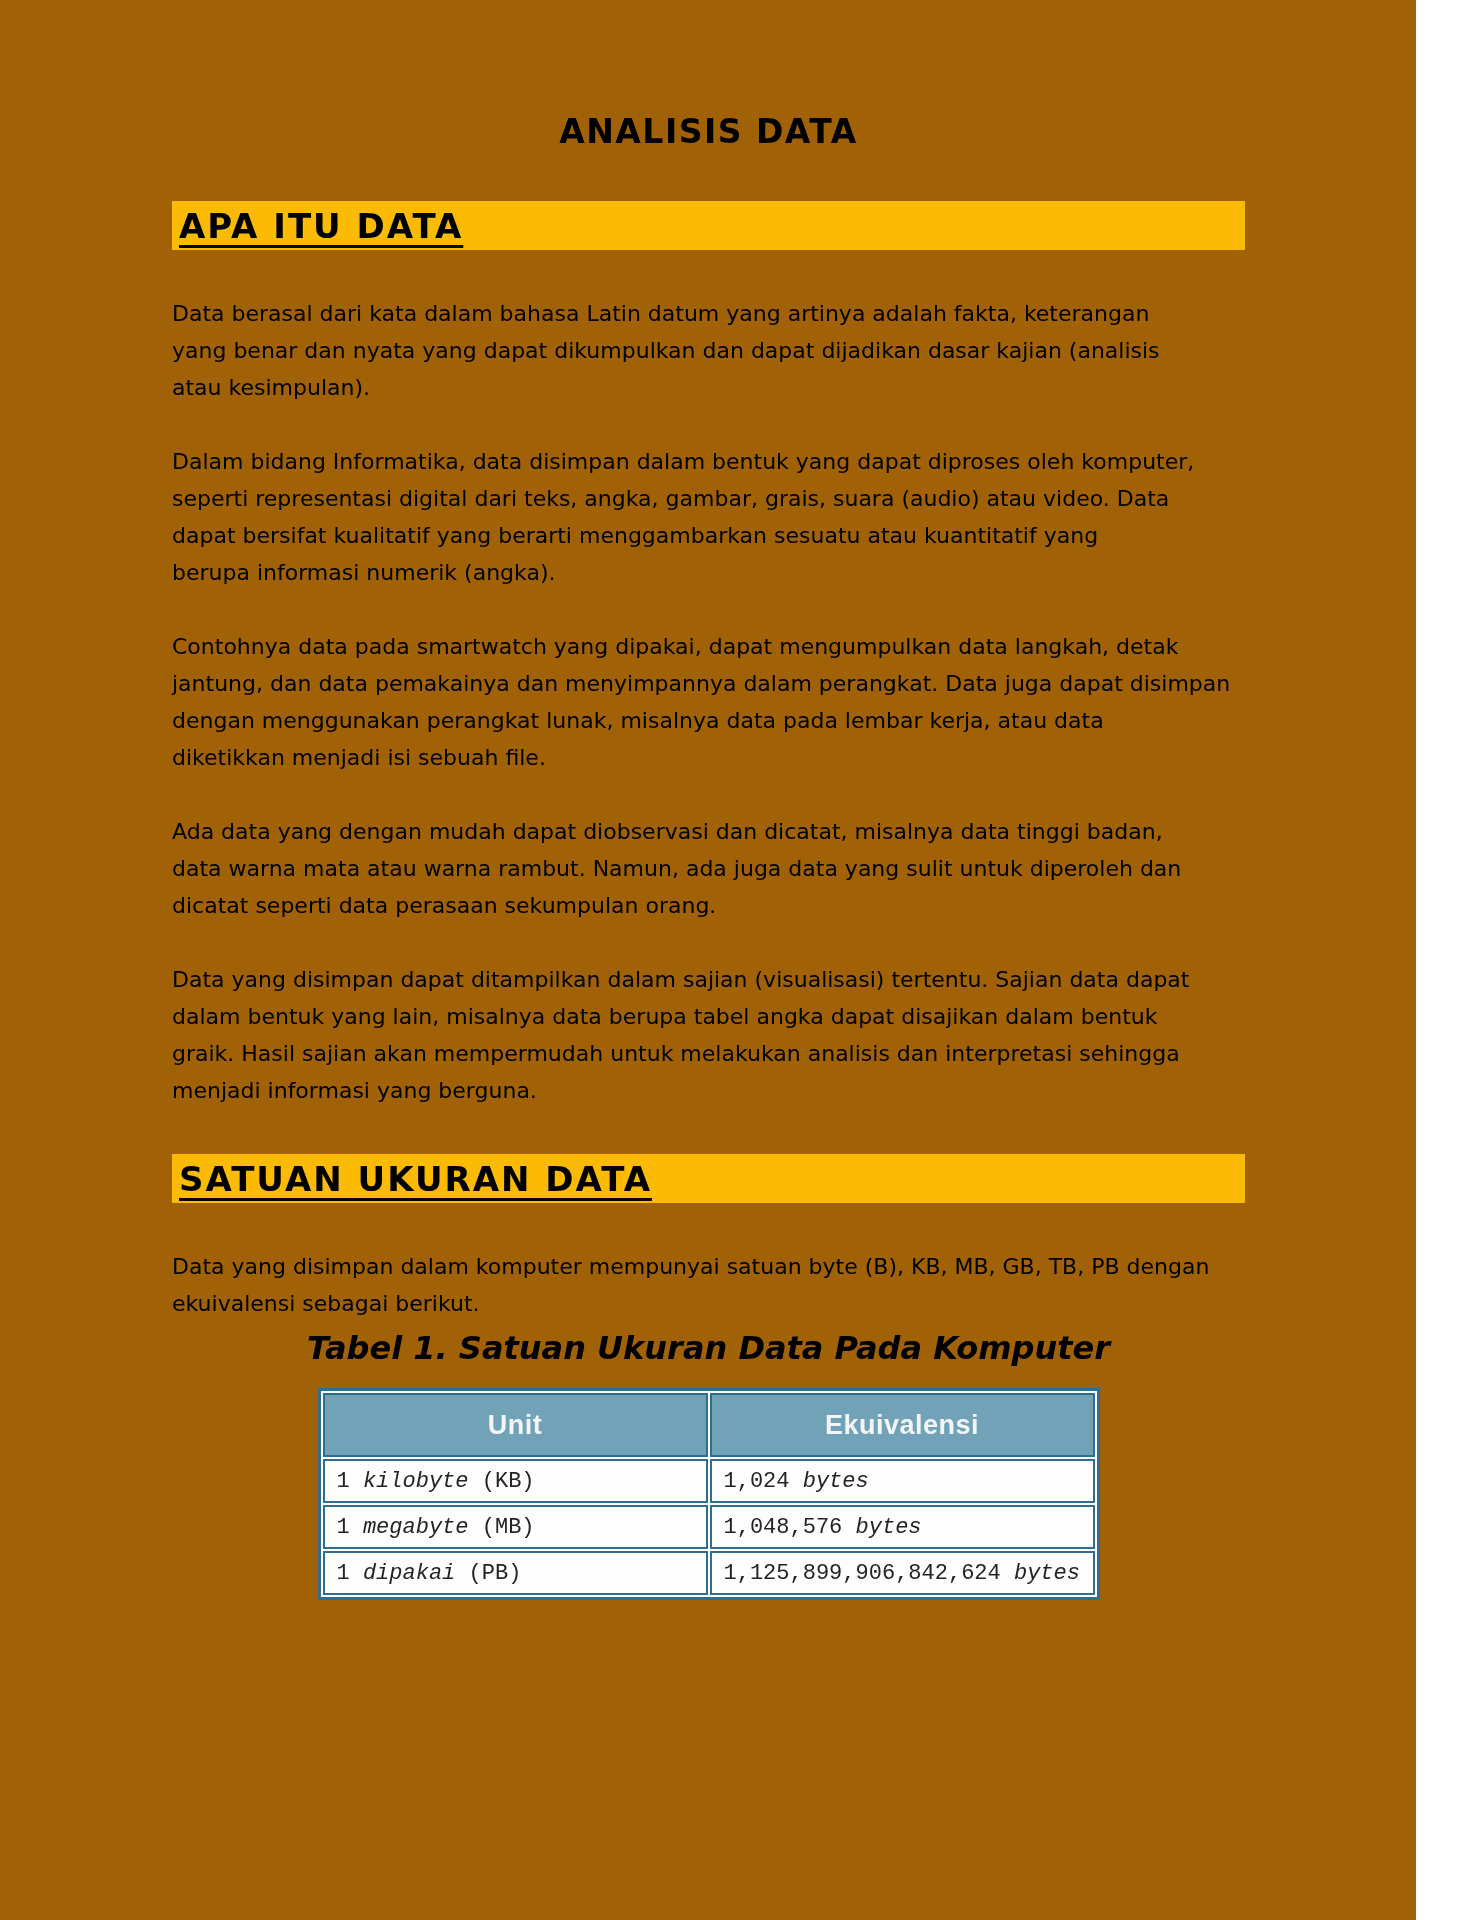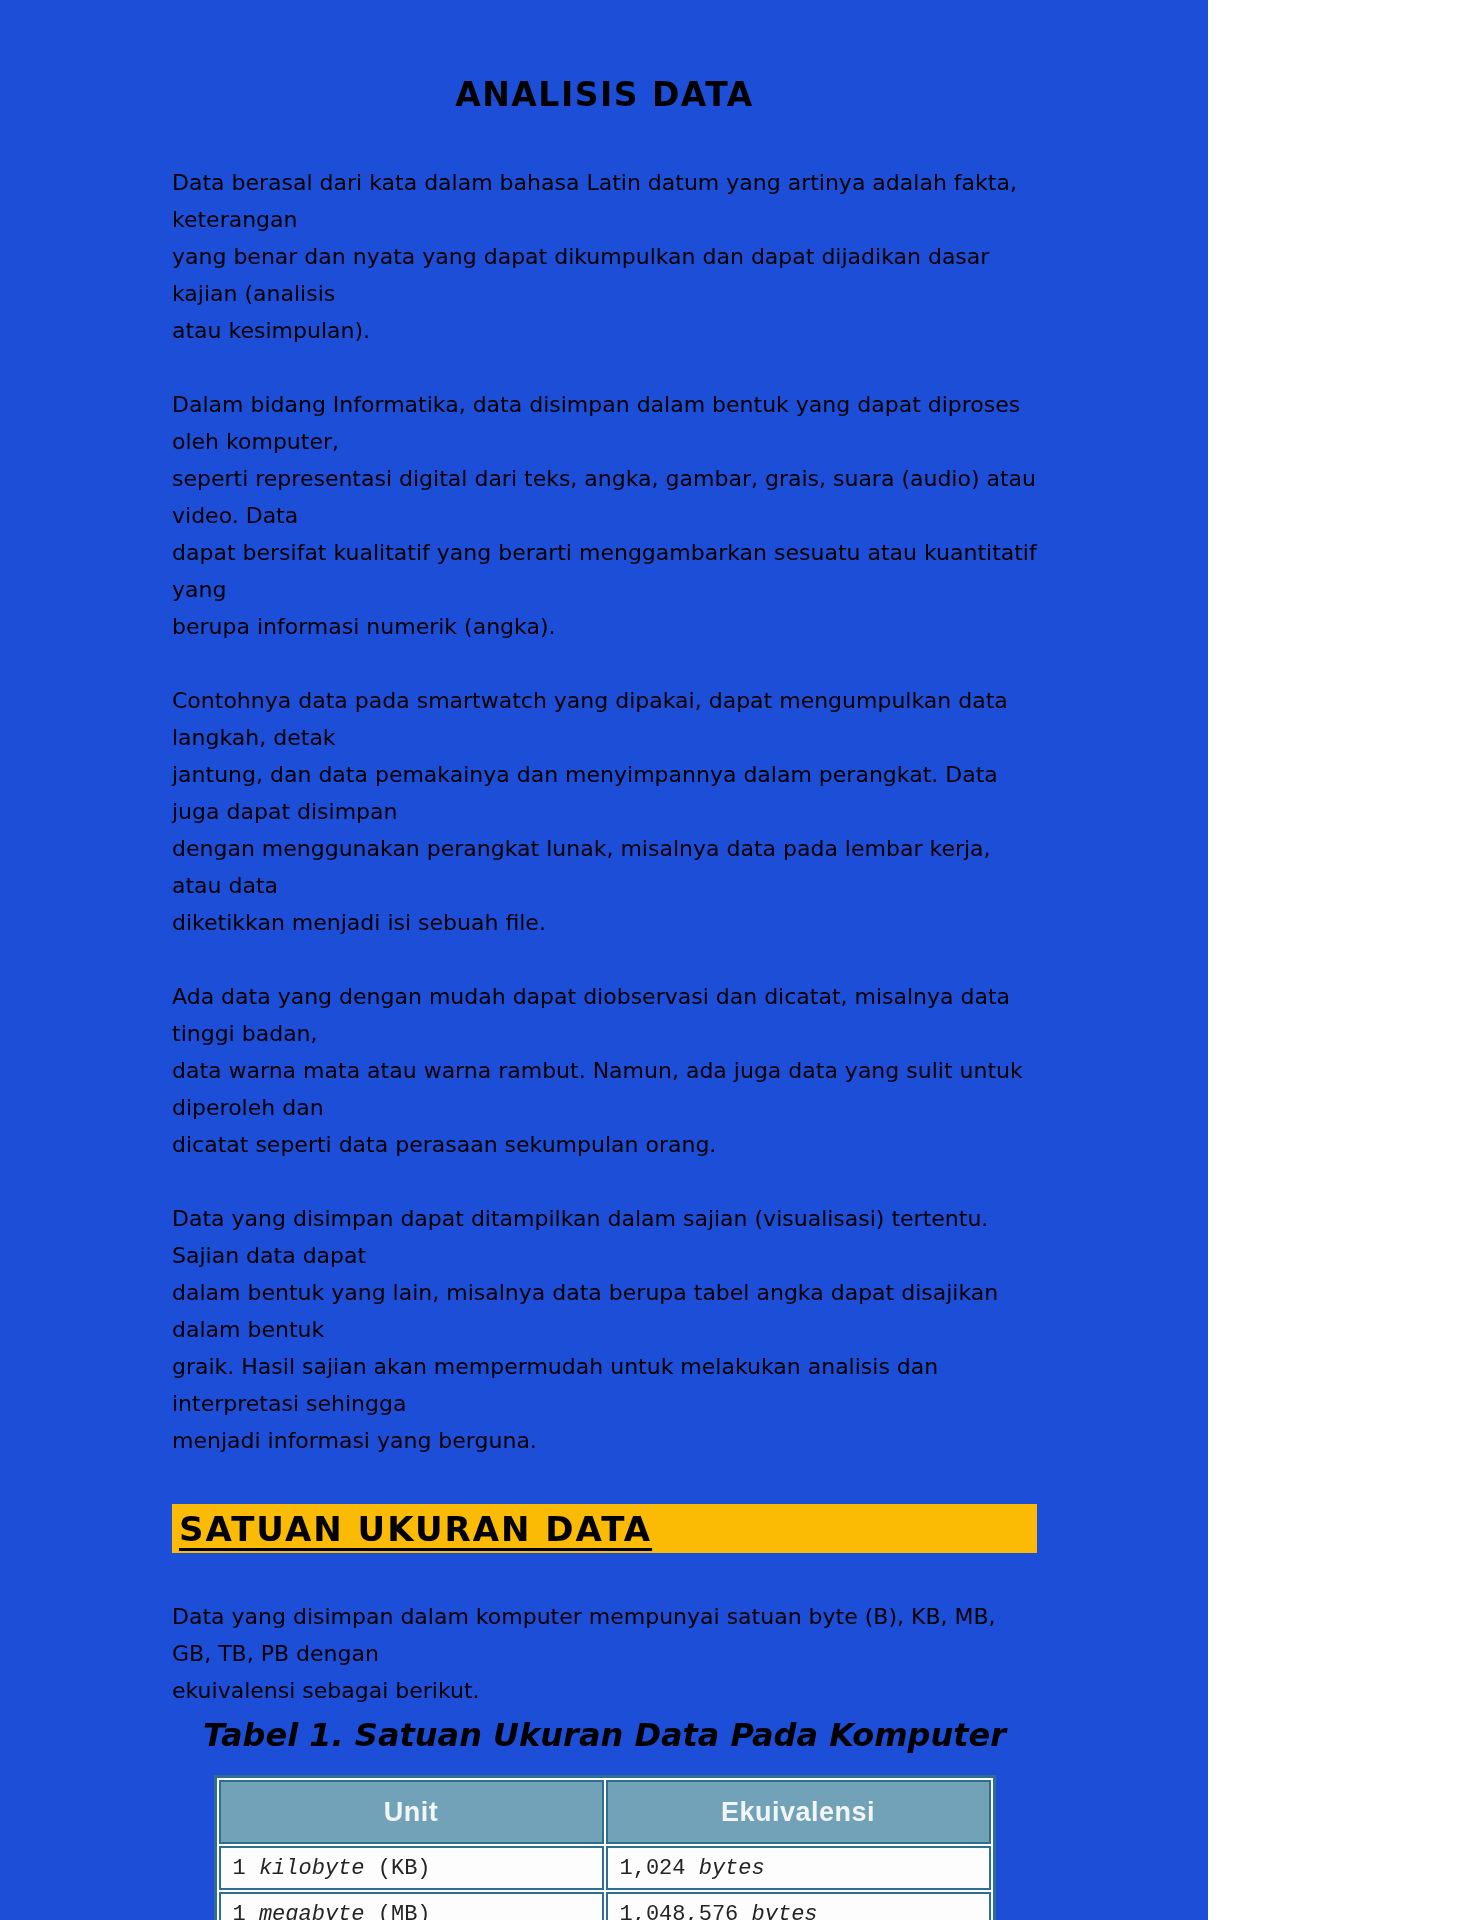--- a/index.html
+++ b/index.html
@@ -1,21 +1,21 @@
 <!DOCTYPE html>
 <html style="--highlight: #FBBB04; --table-header-bg: #72A2B8; --table-border: #2E6E8E;"><head>
 <meta charset="utf-8">
 <style>
   html,body { margin:0; padding:0; background:#ffffff; }
   .page {
     position:relative;
-    width:1208px; height:1920px;
-    background:#1d4ed8;
+    width:1416px; height:1920px;
+    background:#a16207;
     box-sizing:border-box;
-    padding:75px 171px 0 172px;
+    padding:112px 171px 0 172px;
     font-family:"DejaVu Sans", sans-serif;
     color:#000;
     overflow:hidden;
   }
   .doc-title {
     text-align:center;
     font-size:33px;
     font-weight:bold;
     letter-spacing:1.5px;
     margin:0 0 50px 0;
@@ -85,20 +85,23 @@
   }
   table.data-table td i { font-style:italic; }
 </style>
 </head>
 <body>
 
 <div class="page">
 
   <h1 class="doc-title">ANALISIS DATA</h1>
 
+  <div class="section-heading">
+    <span class="heading-text">APA ITU DATA</span>
+  </div>
 
   <p class="body-text">Data berasal dari kata dalam bahasa Latin datum yang artinya adalah fakta, keterangan
 yang benar dan nyata yang dapat dikumpulkan dan dapat dijadikan dasar kajian (analisis
 atau kesimpulan).</p>
   <p class="body-text">Dalam bidang Informatika, data disimpan dalam bentuk yang dapat diproses oleh komputer,
 seperti representasi digital dari teks, angka, gambar, grais, suara (audio) atau video. Data
 dapat bersifat kualitatif yang berarti menggambarkan sesuatu atau kuantitatif yang
 berupa informasi numerik (angka).</p>
   <p class="body-text">Contohnya data pada smartwatch yang dipakai, dapat mengumpulkan data langkah, detak
 jantung, dan data pemakainya dan menyimpannya dalam perangkat. Data juga dapat disimpan

